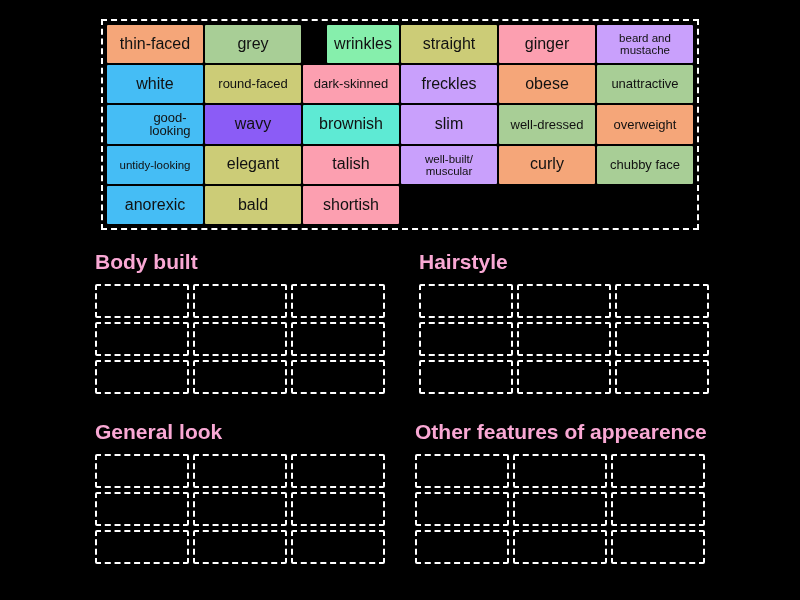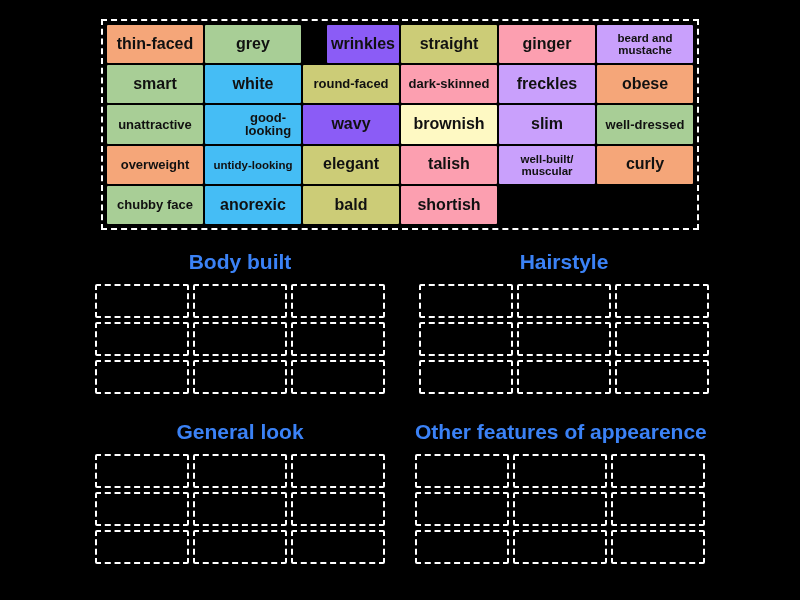--- a/index.html
+++ b/index.html
@@ -29,21 +29,20 @@
   #word-bank-grid {
     position: absolute;
     left: 4px;
     top: 4px;
     width: 586px;
     height: 199px;
     display: grid;
     grid-template-columns: repeat(6, 1fr);
     grid-template-rows: repeat(5, 1fr);
     gap: 2px;
-    font-weight: bold;
   }
   .tile {
     display: flex;
     align-items: center;
     justify-content: center;
     text-align: center;
     color: #111111;
     font-size: 15px;
     line-height: 1.05;
     padding: 0 2px;
@@ -57,24 +56,23 @@
   }
   .tile.sz-s { font-size: 11.5px; }
   .tile.sz-m { font-size: 13px; }
   .tile.sz-l { font-size: 16px; }
 
   
   .category {
     position: absolute;
   }
   .cat-title {
-    color: #3b82f6;
+    color: #f9a8d4;
     font-size: 21px;
     font-weight: bold;
-    text-align: center;
     white-space: nowrap;
     height: 28px;
     line-height: 28px;
   }
   .dropgrid {
     display: grid;
     grid-template-columns: repeat(3, 1fr);
     grid-template-rows: repeat(3, 1fr);
     gap: 4px;
     width: 100%;
@@ -93,34 +91,33 @@
   #cat-general-look { left: 95px;  top: 418px; width: 290px; }
   #cat-other        { left: 415px; top: 418px; width: 290px; }
 </style>
 </head>
 <body>
 
 <div id="word-bank">
   <div id="word-bank-grid">
       <div class="tile sz-l" style="background: rgb(245, 166, 121);">thin-faced</div>
       <div class="tile sz-l" style="background: rgb(168, 206, 150);">grey</div>
-      <div class="tile sz-l" style="background: #8b5cf6; margin-left: 24px;">wrinkles</div>
+      <div class="tile sz-l" style="background: #86efac; margin-left: 24px;">wrinkles</div>
       <div class="tile sz-l" style="background: rgb(204, 204, 119);">straight</div>
       <div class="tile sz-l" style="background: rgb(252, 159, 176);">ginger</div>
       <div class="tile sz-s" style="background: rgb(201, 160, 252);">beard and mustache</div>
-      <div class="tile sz-l" style="background: rgb(168, 206, 150);">smart</div>
       <div class="tile sz-l" style="background: rgb(69, 189, 245);">white</div>
       <div class="tile sz-m" style="background: rgb(204, 204, 119);">round-faced</div>
       <div class="tile sz-m" style="background: rgb(252, 159, 176);">dark-skinned</div>
       <div class="tile sz-l" style="background: rgb(201, 160, 252);">freckles</div>
       <div class="tile sz-l" style="background: rgb(245, 166, 121);">obese</div>
       <div class="tile sz-m" style="background: rgb(168, 206, 150);">unattractive</div>
       <div class="tile sz-m" style="background: rgb(69, 189, 245); padding-left: 32px;">good-looking</div>
       <div class="tile sz-l" style="background: #8b5cf6;">wavy</div>
-      <div class="tile sz-l" style="background: #fef9c3;">brownish</div>
+      <div class="tile sz-l" style="background: #5eead4;">brownish</div>
       <div class="tile sz-l" style="background: rgb(201, 160, 252);">slim</div>
       <div class="tile sz-m" style="background: rgb(168, 206, 150);">well-dressed</div>
       <div class="tile sz-m" style="background: rgb(245, 166, 121);">overweight</div>
       <div class="tile sz-s" style="background: rgb(69, 189, 245);">untidy-looking</div>
       <div class="tile sz-l" style="background: rgb(204, 204, 119);">elegant</div>
       <div class="tile sz-l" style="background: rgb(252, 159, 176);">talish</div>
       <div class="tile sz-s" style="background: rgb(201, 160, 252);">well-built/ muscular</div>
       <div class="tile sz-l" style="background: rgb(245, 166, 121);">curly</div>
       <div class="tile sz-m" style="background: rgb(168, 206, 150);">chubby face</div>
       <div class="tile sz-l" style="background: rgb(69, 189, 245);">anorexic</div>

